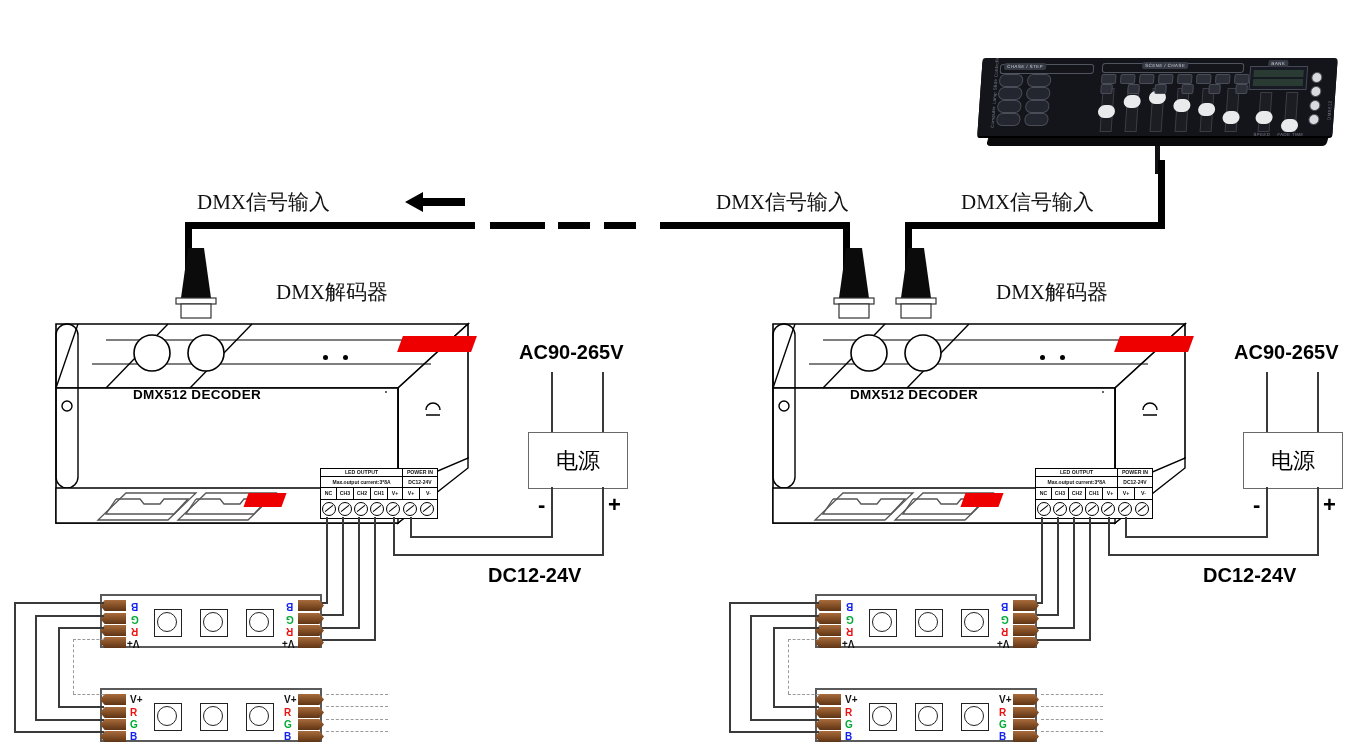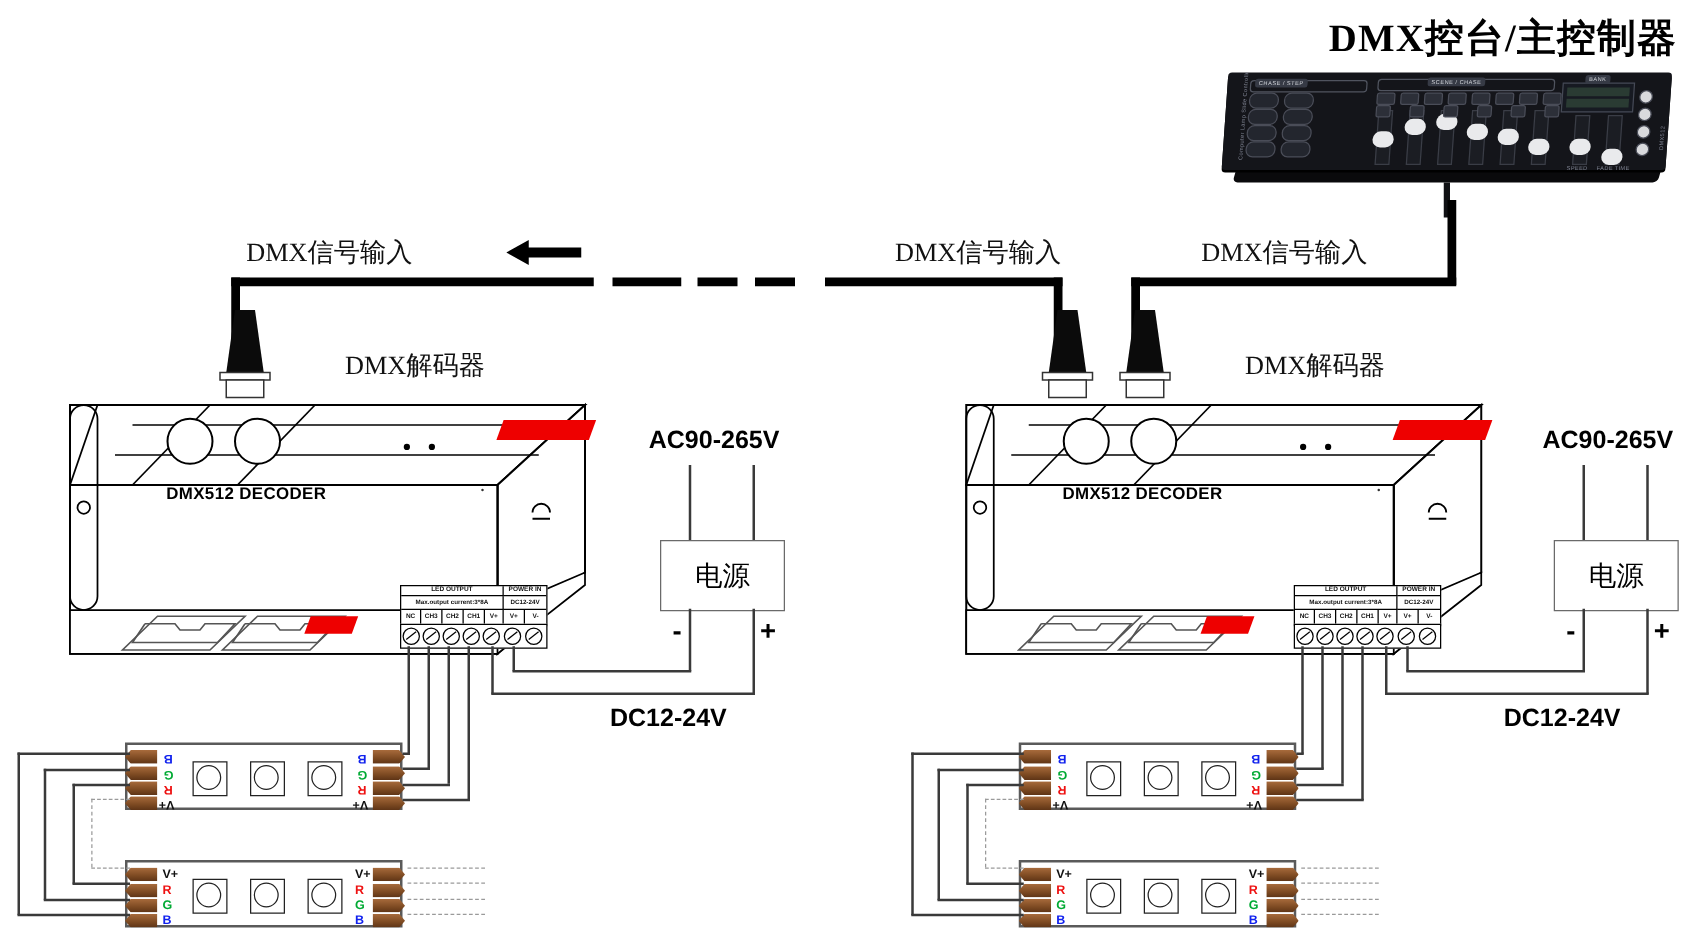--- a/index.html
+++ b/index.html
@@ -74,21 +74,20 @@
   .led{position:absolute;width:26px;height:26px;border:1.5px solid #222;background:#fff;}
   .led::after{content:"";position:absolute;left:2px;top:2px;width:18px;height:18px;
               border:1.5px solid #222;border-radius:50%;background:#fff;}
   .flip{transform:rotate(180deg);}
 </style>
 </head>
 <body>
 
 <div class="stage">
 
-  <div class="abs title-cn" style="left:1063px;top:10px;">DMX控台/主控制器</div>
 
   <div class="console" style="left:980px;top:58px;">
     <div class="front"></div>
     <div class="body"></div>
     <div class="face">
 
       <div class="cgroup" style="left:18px;top:6px;width:92px;height:8px;"></div>
       <div class="clabel" style="left:22px;top:5px;">CHASE / STEP</div>
       <div class="btnrow" style="left:18px;top:16px;">
         <div class="cbtn lg"></div>

